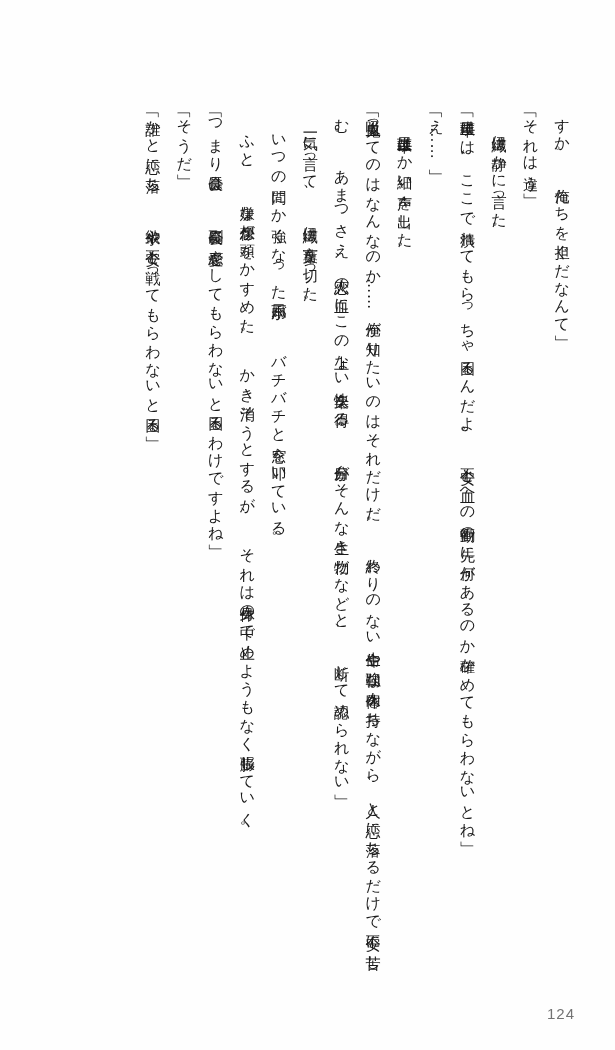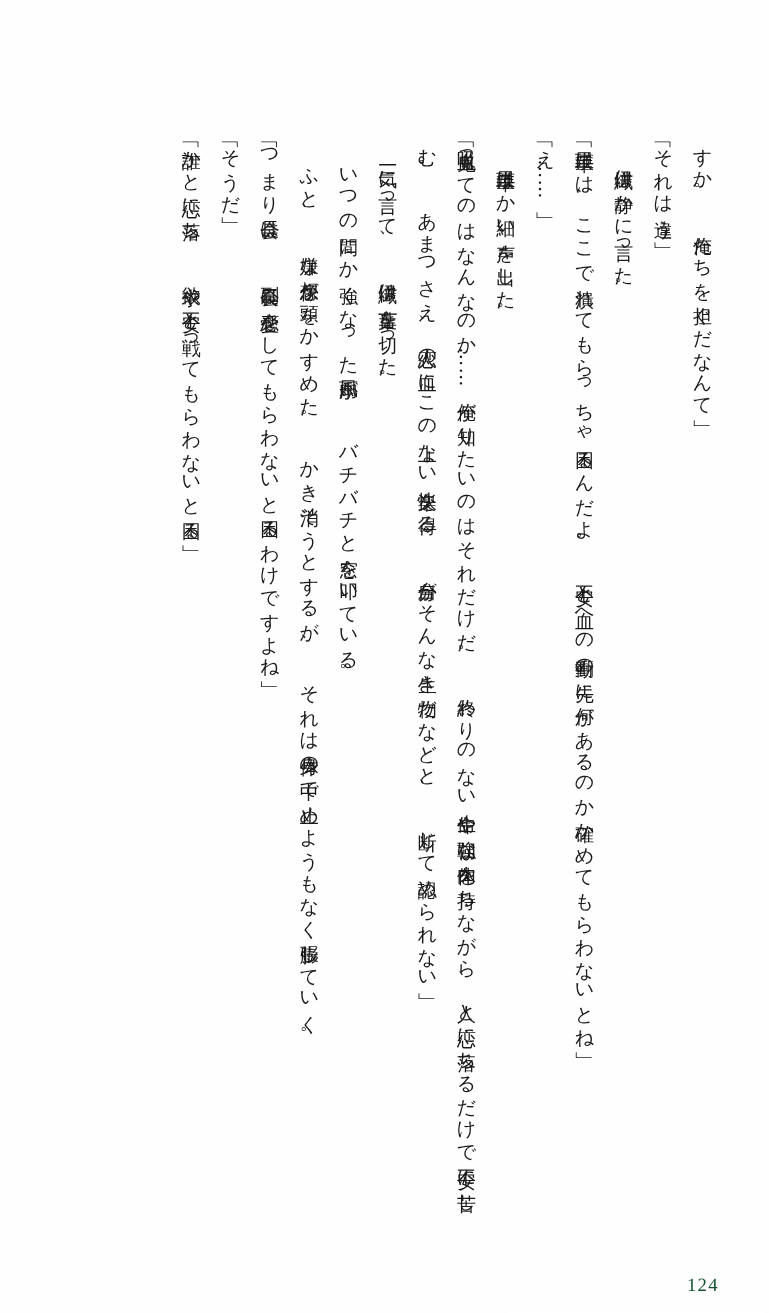--- a/index.html
+++ b/index.html
@@ -44,24 +44,24 @@
     display: block;
     margin: 0;
     padding: 0;
     text-indent: 0;
   }
 
   
   #page-number {
     position: absolute;
     right: 40px;
-    bottom: 12px;
+    bottom: 28px;
     font-size: 15px;
-    font-family: Liberation Serif, serif;
-    color: #14532d;
+    font-family: Liberation Sans, sans-serif;
+    color: #737373;
     letter-spacing: 1px;
   }
 </style>
 </head>
 <body>
 
 <div id="page">
 
   <div id="text-block">
     <p class="para">すか。　俺たちを担ぐだなんて」</p>

